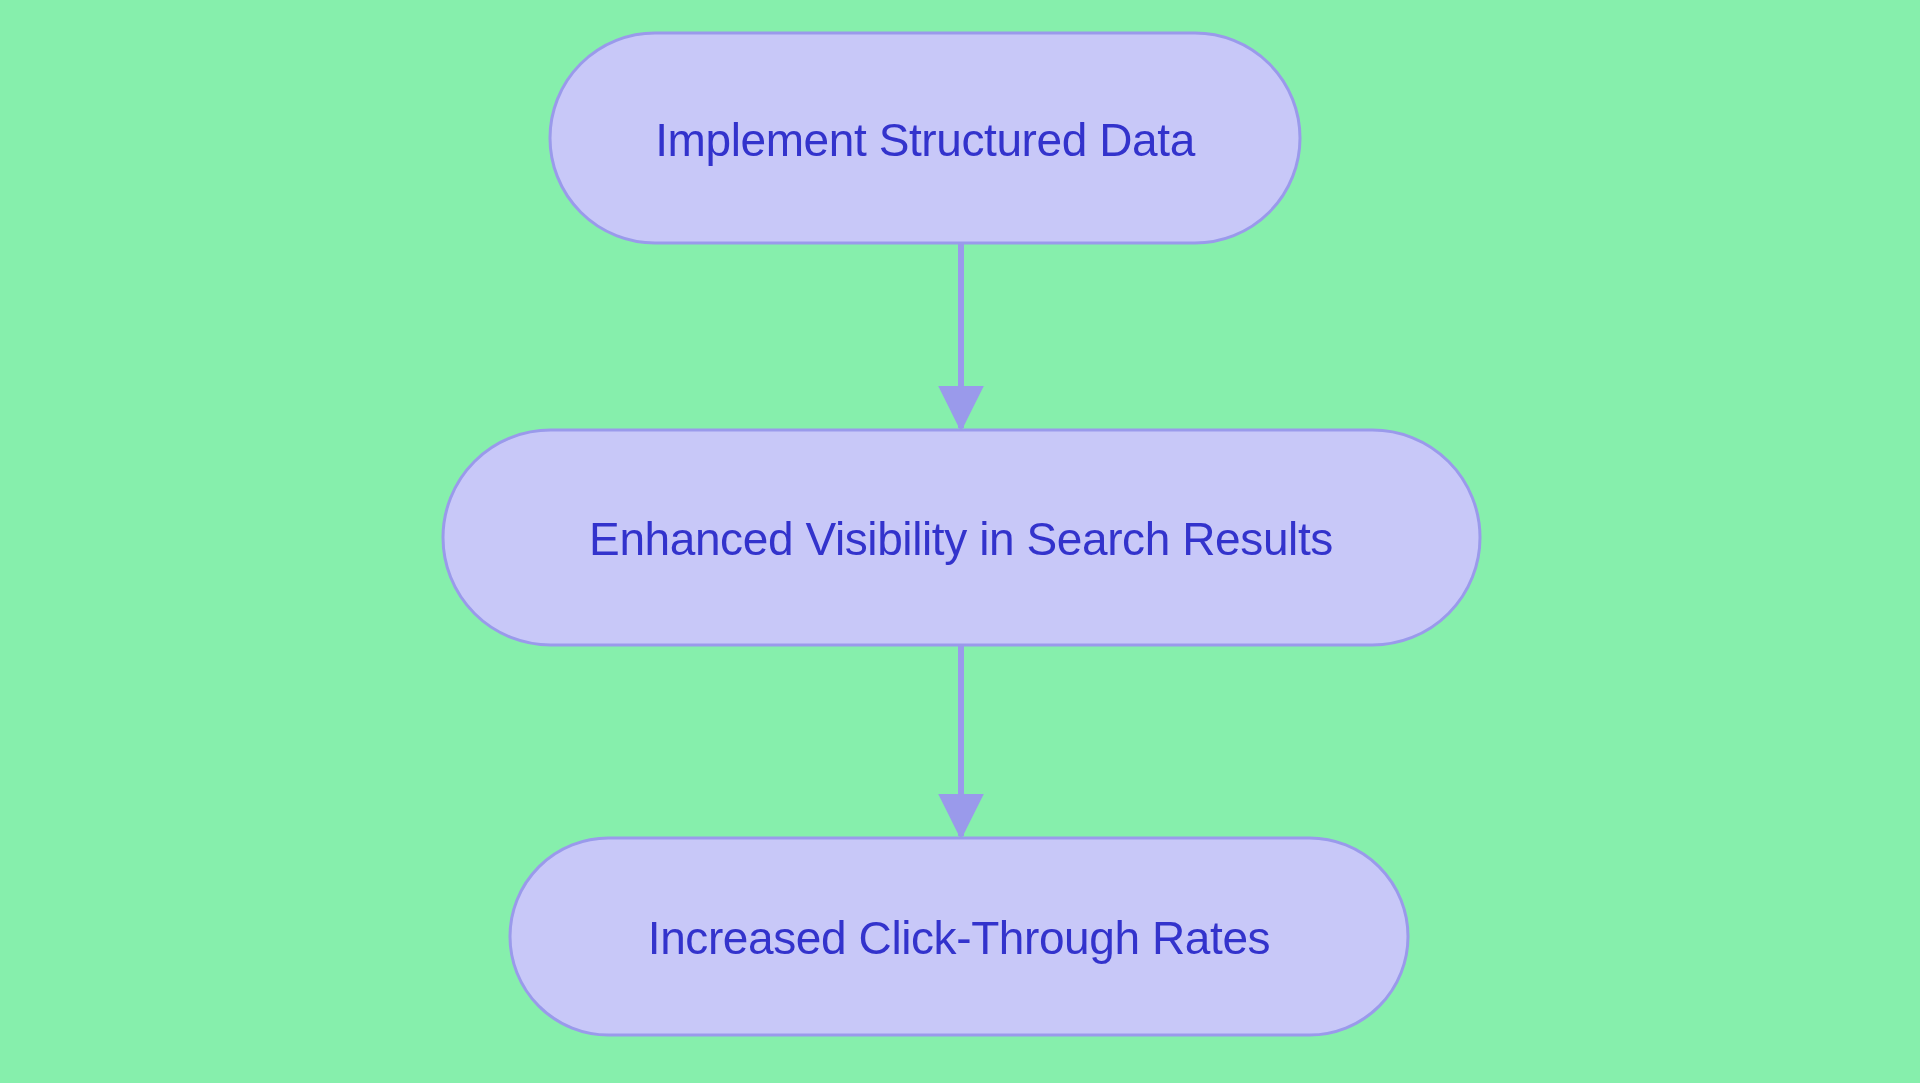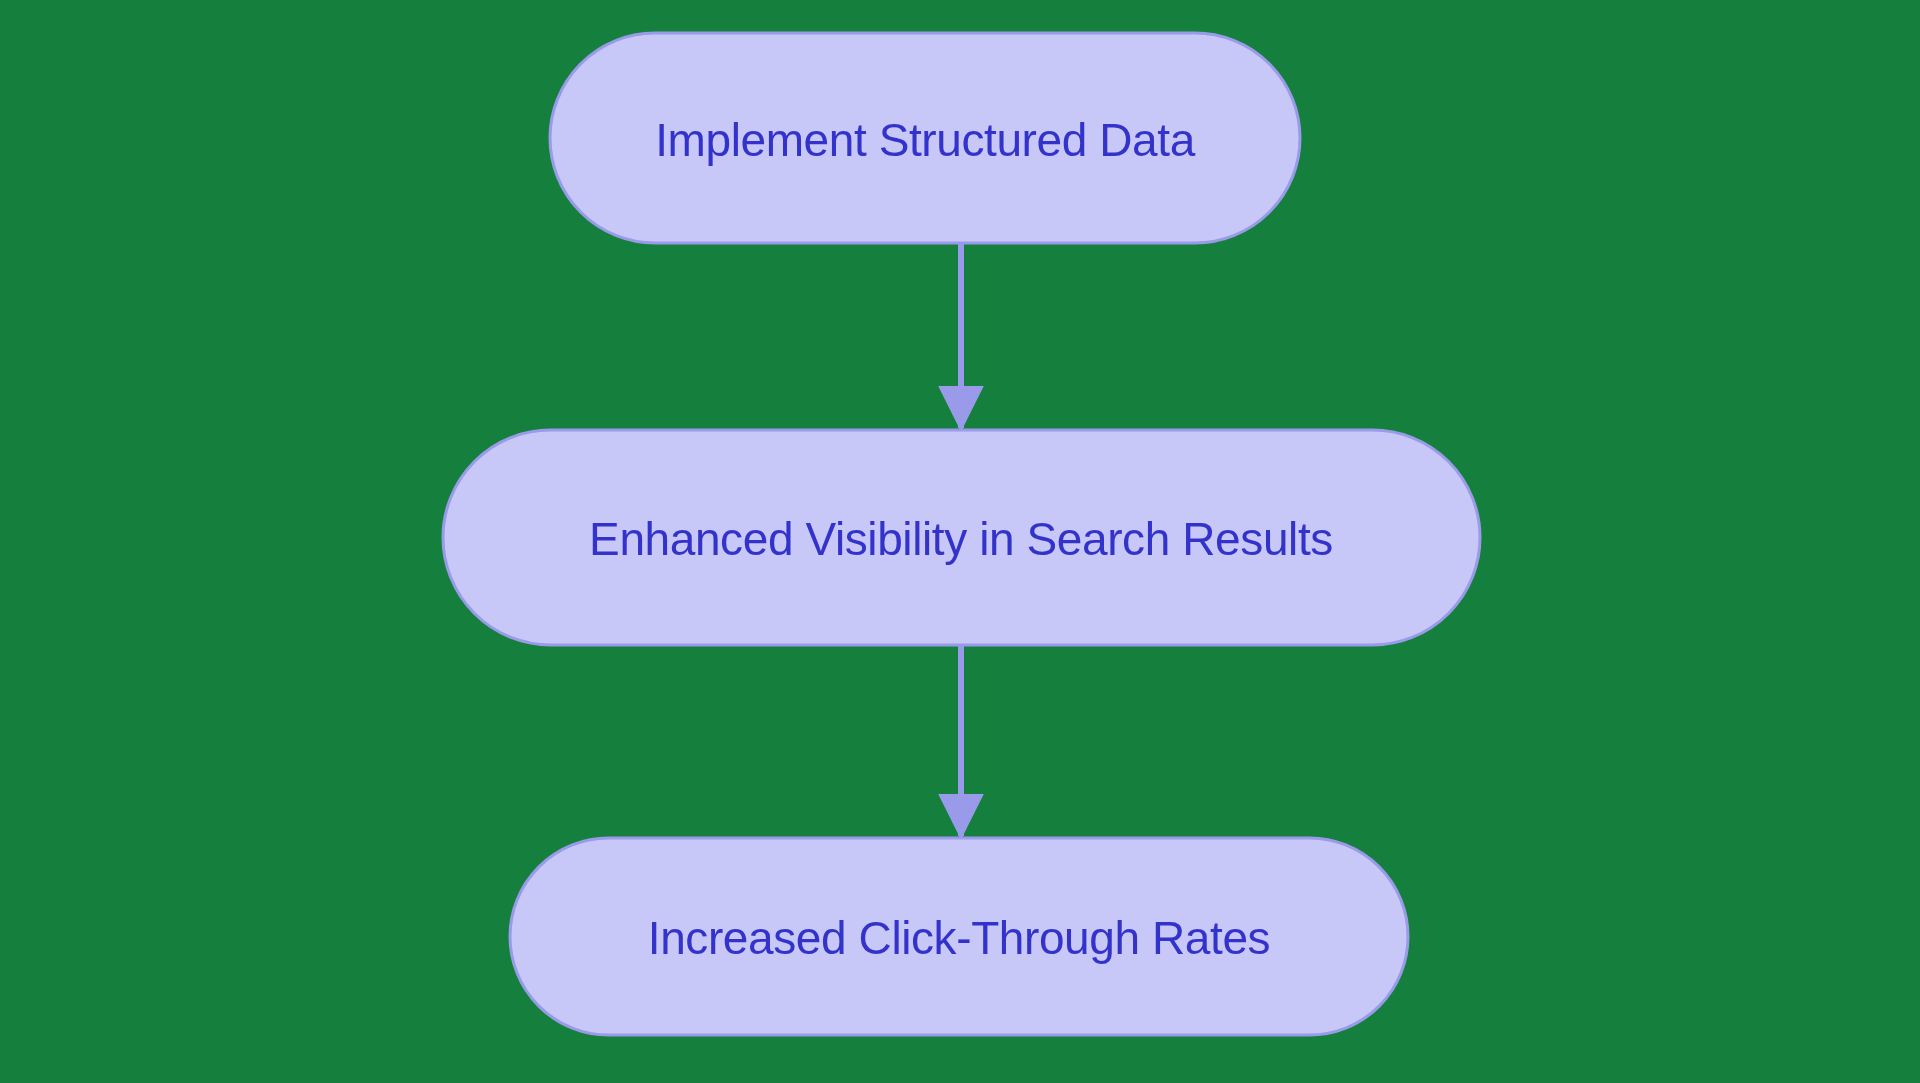--- a/index.html
+++ b/index.html
@@ -42,21 +42,21 @@
   }
   .edge-line {
     stroke-width: 6;
     fill: none;
     stroke-linecap: butt;
   }
 </style>
 </head>
 <body>
 
-<div id="flow-canvas" style="background: #15803d;">
+<div id="flow-canvas" style="background: #86efac;">
   <svg id="flow-svg" viewBox="0 0 1920 1083" xmlns="http://www.w3.org/2000/svg">
 
     <defs>
       <marker id="arrow-head" viewBox="0 0 10 10" refX="9.2" refY="5" markerWidth="7.6" markerHeight="7.6" orient="auto-start-reverse" markerUnits="strokeWidth">
         <path d="M 0 0 L 10 5 L 0 10 z" fill="#9a9aeb"></path>
       </marker>
     </defs>
 
     <g>
       <line id="edge-1-line" class="edge-line" x1="961" y1="243" x2="961" y2="428" marker-end="url(#arrow-head)" stroke="#9a9aeb"></line>

